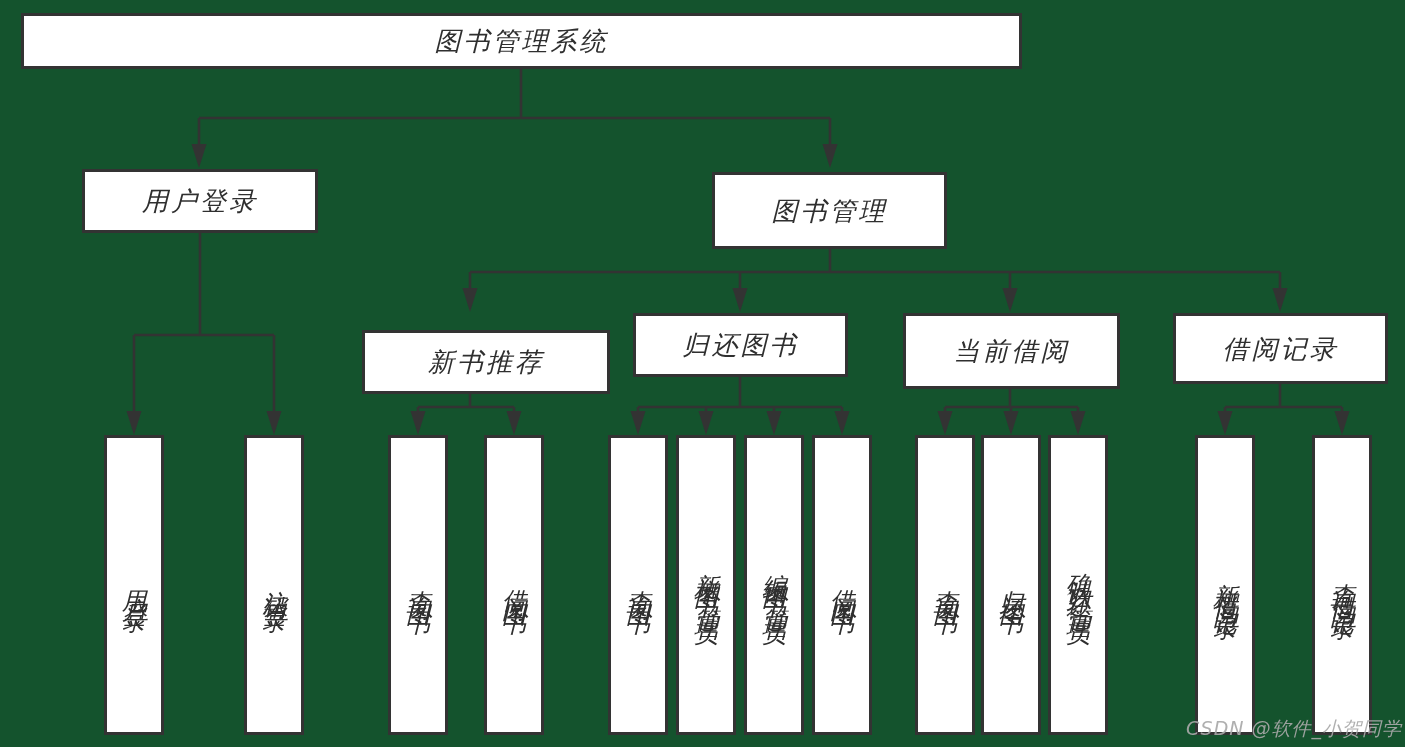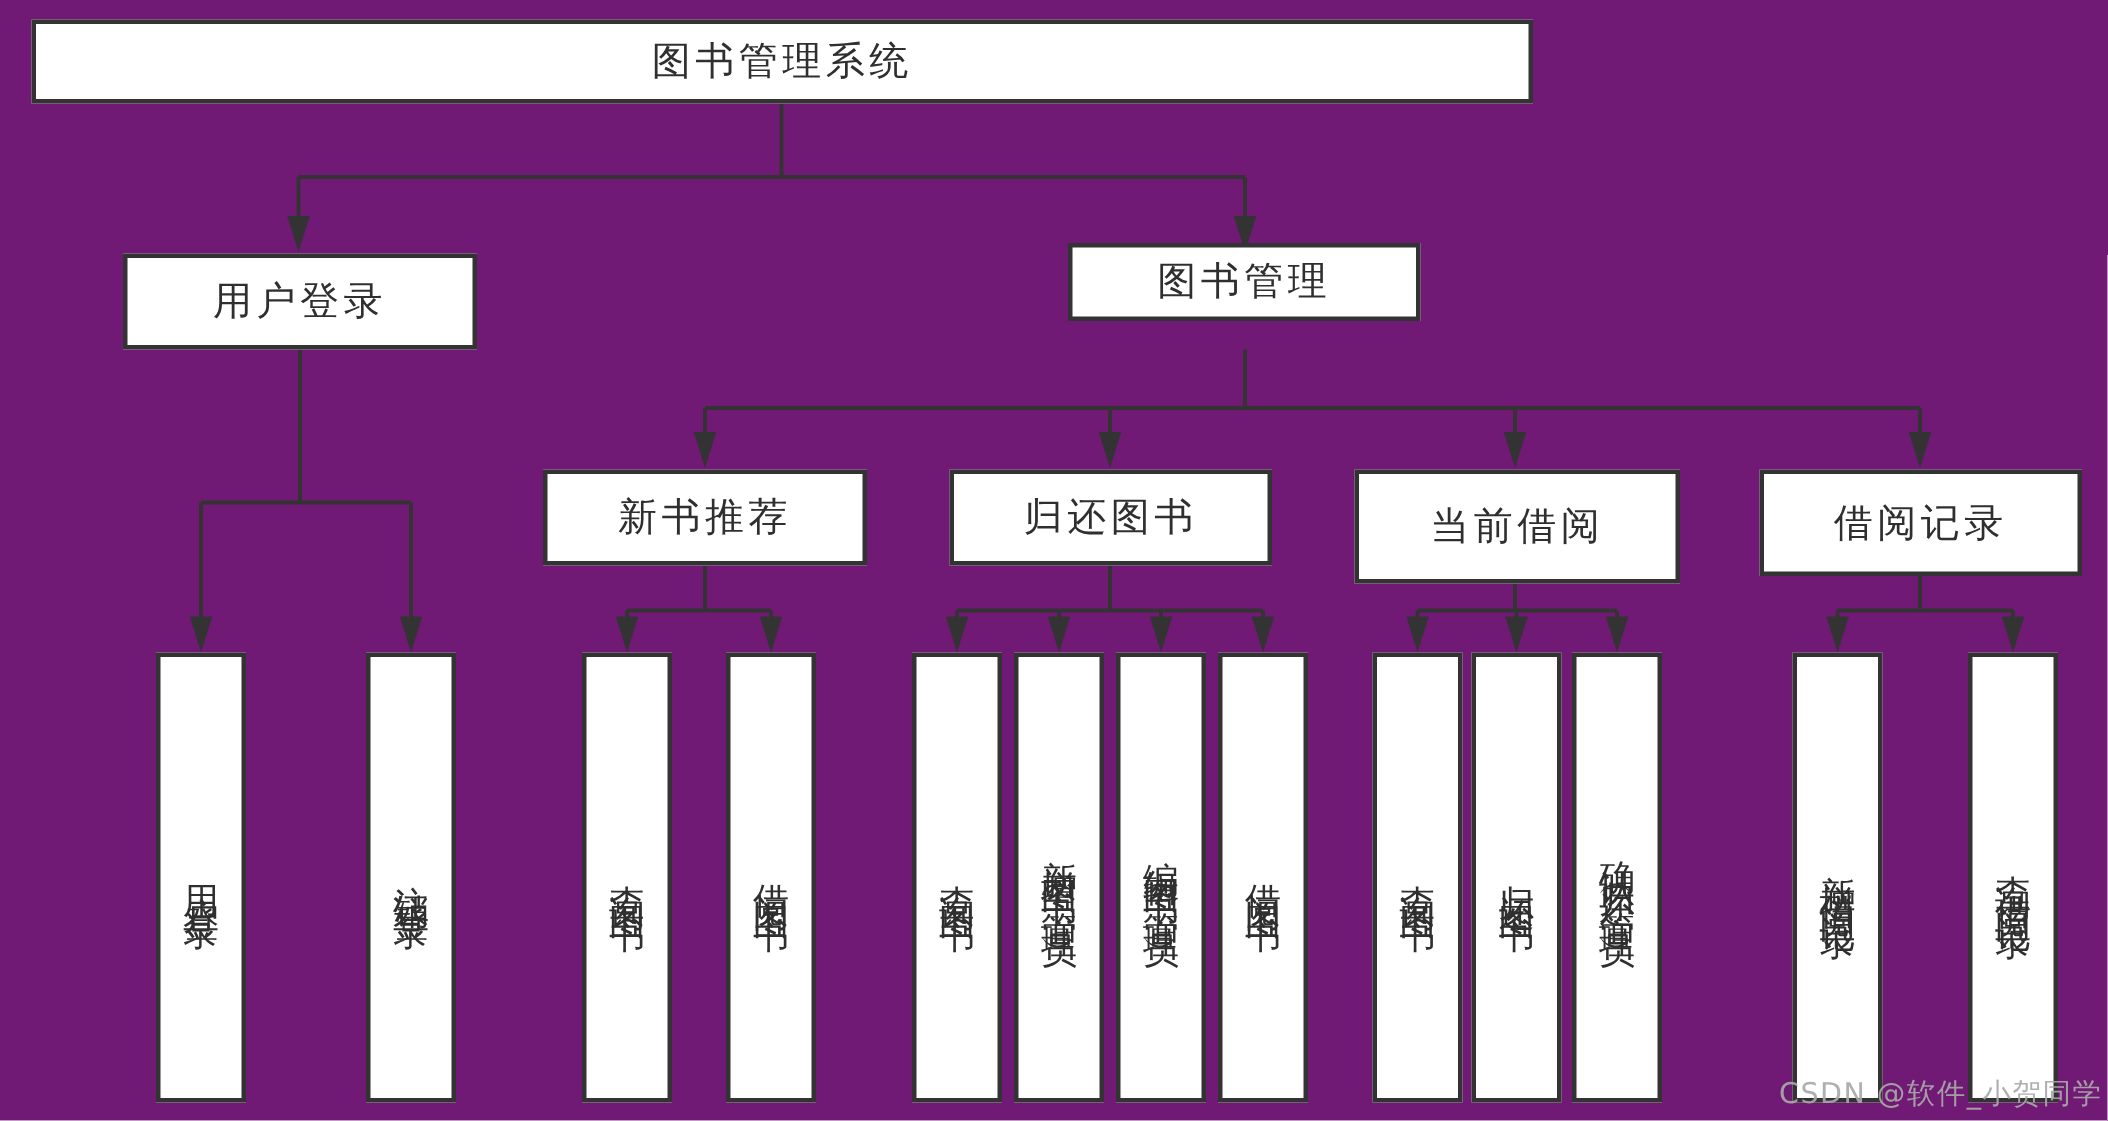--- a/index.html
+++ b/index.html
@@ -1,22 +1,23 @@
 <!DOCTYPE html>
 <html><head>
 <meta charset="utf-8">
 <style>
   html, body { margin: 0; padding: 0; background: #ffffff; }
   #canvas {
     position: relative;
     width: 1405px;
     height: 747px;
-    background: #701a75;
+    background: #14532d;
     font-family: "DejaVu Sans", "Liberation Sans", sans-serif;
     overflow: hidden;
+    font-style: italic;
   }
   #connector-layer {
     position: absolute;
     left: 0; top: 0;
     width: 1405px; height: 747px;
     pointer-events: none;
   }
   .node {
     position: absolute;
     box-sizing: border-box;
@@ -94,25 +95,25 @@
     <polygon points="1334.5,411 1349.5,411 1342,435" fill="#333333"></polygon>
   </svg>
 
   <div class="node h" style="left:21px; top:13px; width:1001px; height:56px">
     <span>图书管理系统</span>
   </div>
 
   <div class="node h" style="left:82px; top:169px; width:236px; height:64px">
     <span>用户登录</span>
   </div>
-  <div class="node h" style="left:712px; top:162px; width:235px; height:52px">
+  <div class="node h" style="left:712px; top:172px; width:235px; height:77px">
     <span>图书管理</span>
   </div>
 
-  <div class="node h" style="left:362px; top:313px; width:216px; height:64px">
+  <div class="node h" style="left:362px; top:330px; width:248px; height:64px">
     <span>新书推荐</span>
   </div>
   <div class="node h" style="left:633px; top:313px; width:215px; height:64px">
     <span>归还图书</span>
   </div>
   <div class="node h" style="left:903px; top:313px; width:217px; height:76px">
     <span>当前借阅</span>
   </div>
   <div class="node h" style="left:1173px; top:313px; width:215px; height:71px">
     <span>借阅记录</span>

